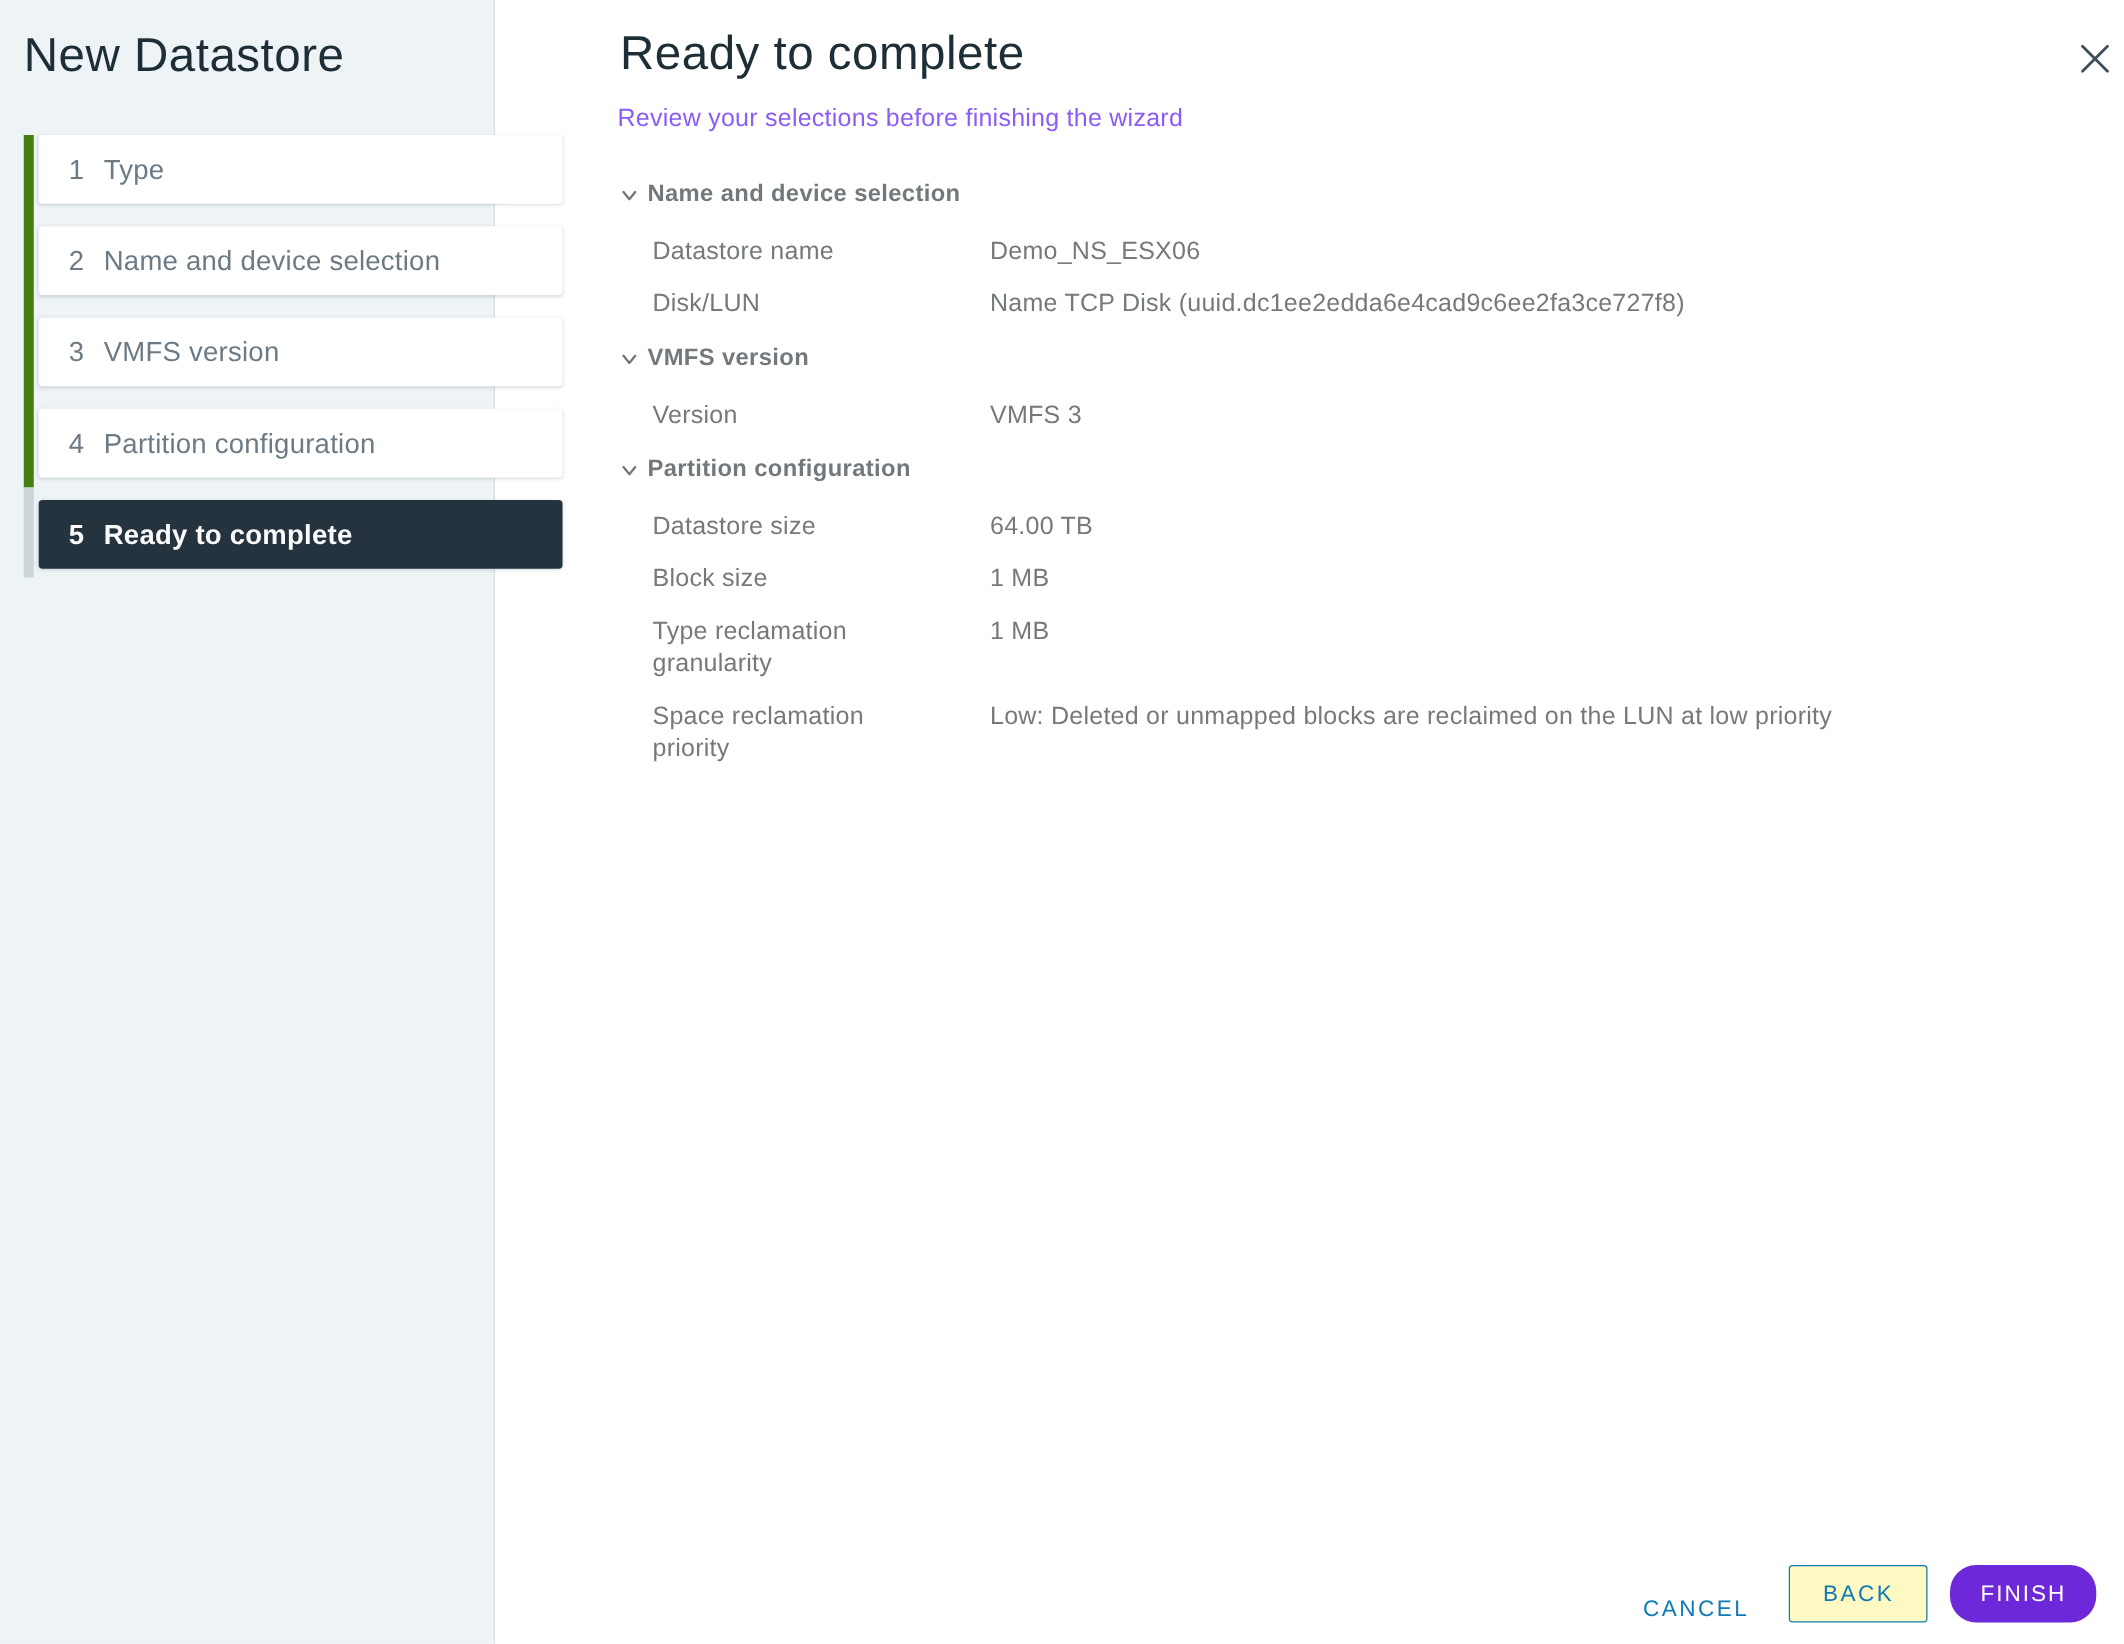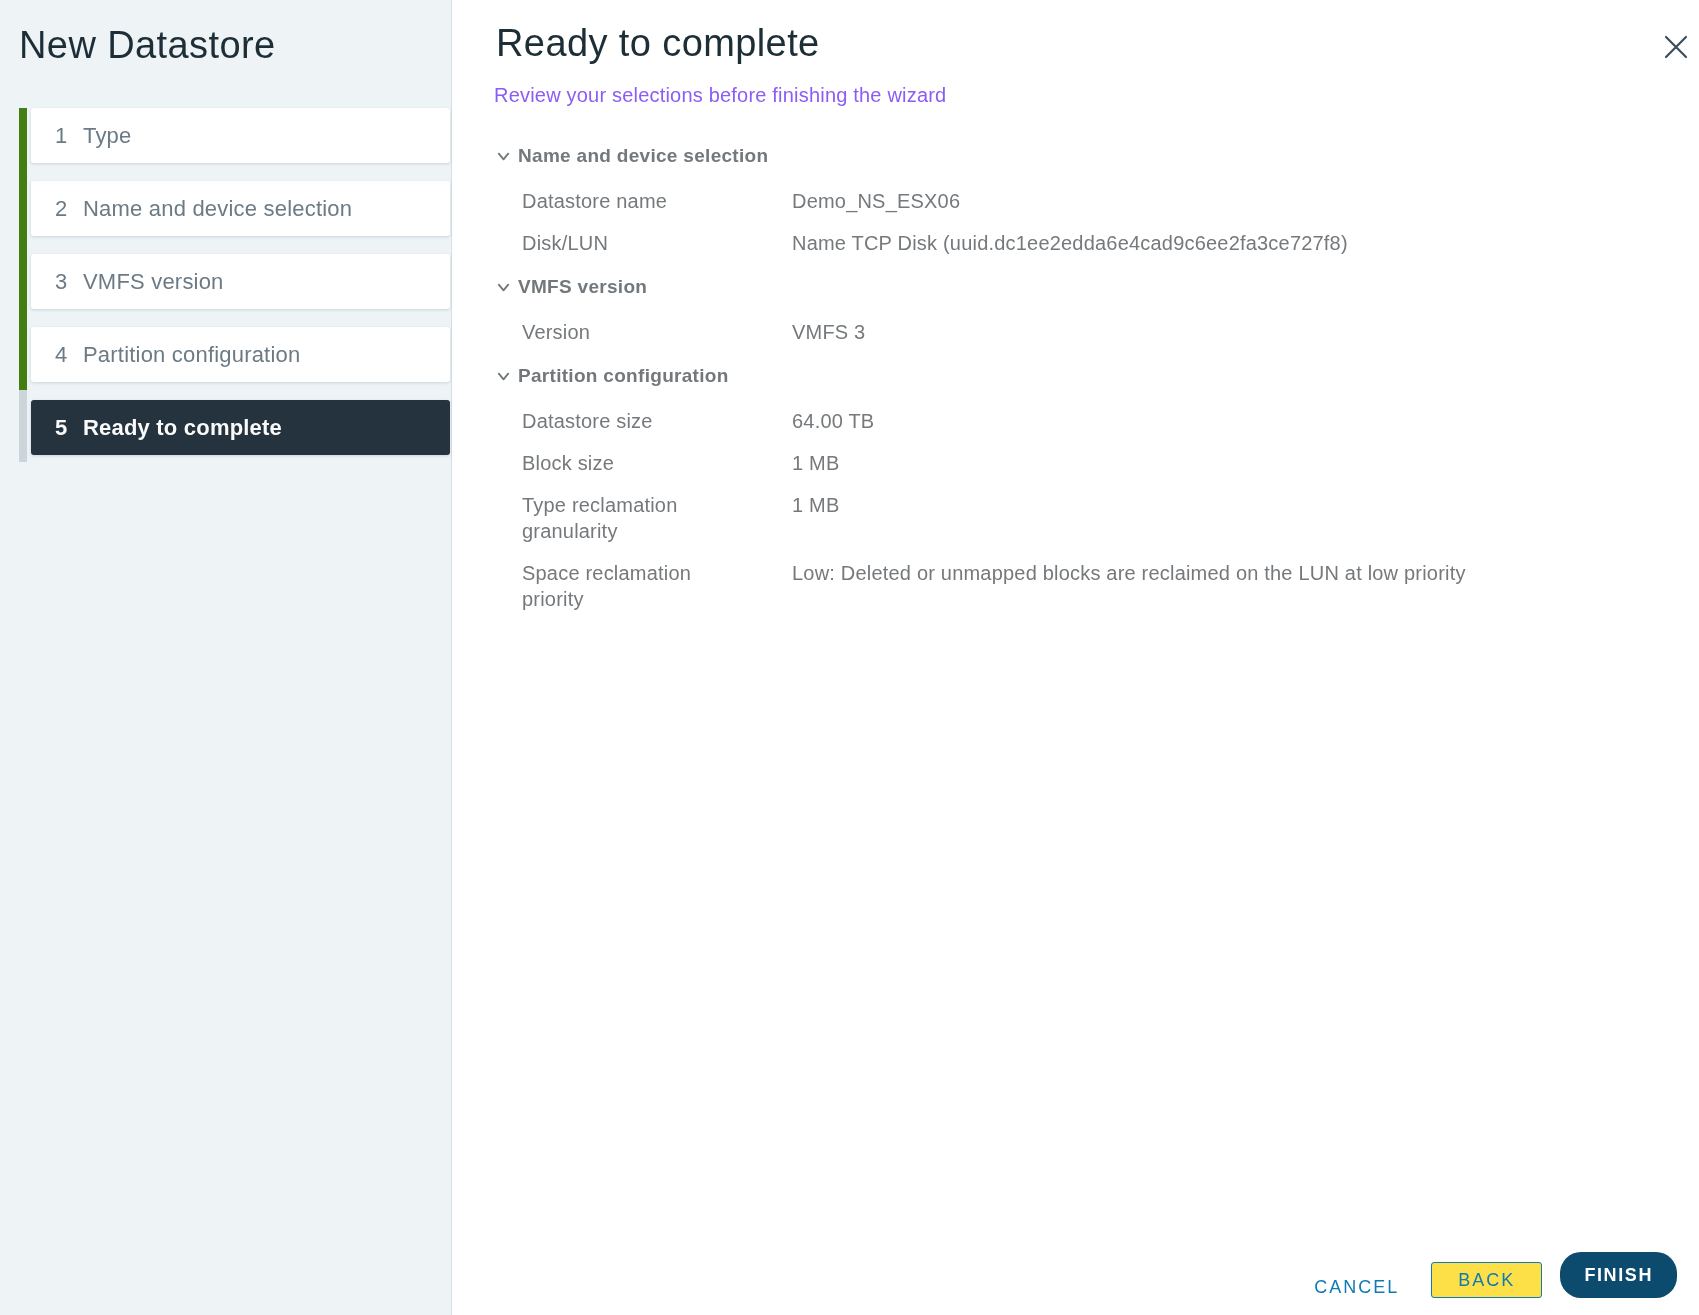--- a/index.html
+++ b/index.html
@@ -7,21 +7,21 @@
   body {
     position:relative;
     background:#ffffff;
     font-family:"Liberation Sans", sans-serif;
     color:#75797c;
     overflow:hidden;
   }
 
   
   .sidebar {
-    position:absolute; left:0; top:0; width:452px; height:1315px;
+    position:absolute; left:0; top:0; width:396px; height:1315px;
     background:#eef3f6;
     border-right:1px solid #d7dee2;
   }
   .sidebar-title {
     position:absolute; left:19px; top:24px;
     font-size:38px; font-weight:300; letter-spacing:0.4px;
     color:#1d2e36;
   }
   .rail { position:absolute; left:19px; top:108px; width:8px; }
   .rail-green { width:8px; height:282px; }
@@ -84,21 +84,21 @@
     font-family:"Liberation Sans", sans-serif;
     font-size:18px; letter-spacing:2px; font-weight:400;
     text-transform:uppercase; cursor:pointer;
     border-radius:3px;
   }
   .btn-link {
     background:none; border:none; padding:0 6px;
     margin-right:26px;
   }
   .btn-outline {
-    background:#fde047; height:36px; min-width:108px; padding:0 26px;
+    background:#fef9c3; height:46px; min-width:108px; padding:0 26px;
     margin-right:18px;
   }
   .btn-solid {
     border:none; height:46px; min-width:110px; padding:0 24px;
     color:#ffffff;
   }
 </style>
 </head>
 <body>
 
@@ -198,14 +198,14 @@
       <div class="row-label">Space reclamation priority</div>
       <div class="row-value">Low: Deleted or unmapped blocks are reclaimed on the LUN at low priority</div>
     </div>
   </div>
 
 </div>
 
 <div class="footer">
   <button class="btn btn-link" style="color:#0f7ab3;">CANCEL</button>
   <button class="btn btn-outline" style="color:#0f7ab3; border:1px solid #0f7ab3;">BACK</button>
-  <button class="btn btn-solid" style="background:#0c4a6e; font-weight:700; letter-spacing:1.6px;border-radius:21px;">FINISH</button>
+  <button class="btn btn-solid" style="background:#6d28d9; font-weight:400; letter-spacing:1.6px;border-radius:21px;">FINISH</button>
 </div>
 
 </body></html>

